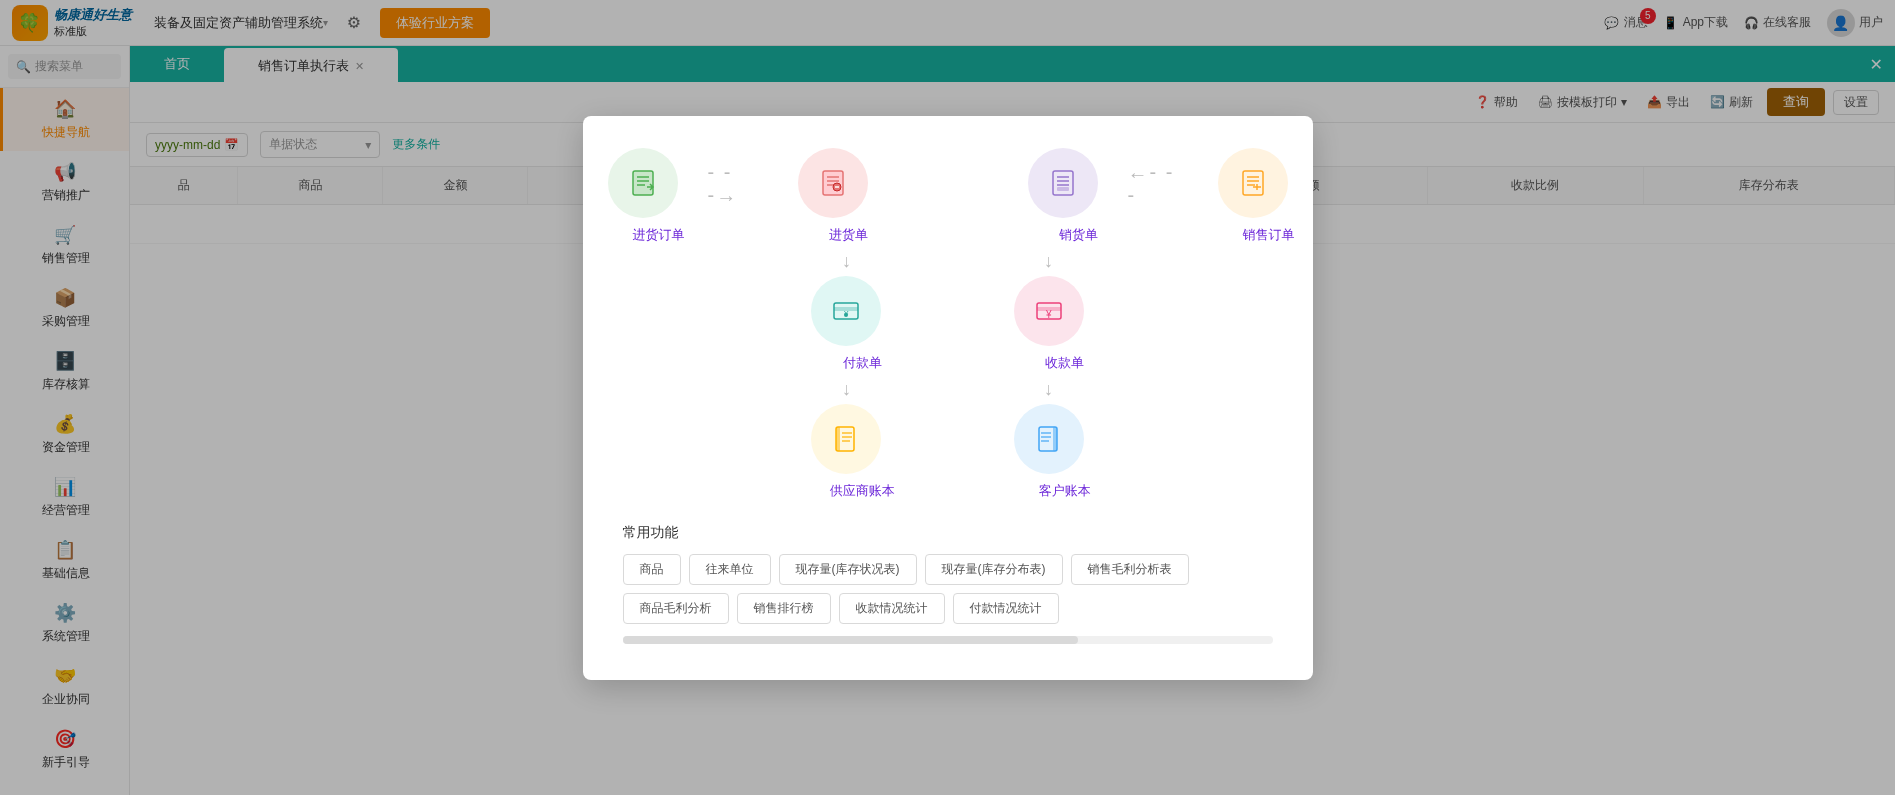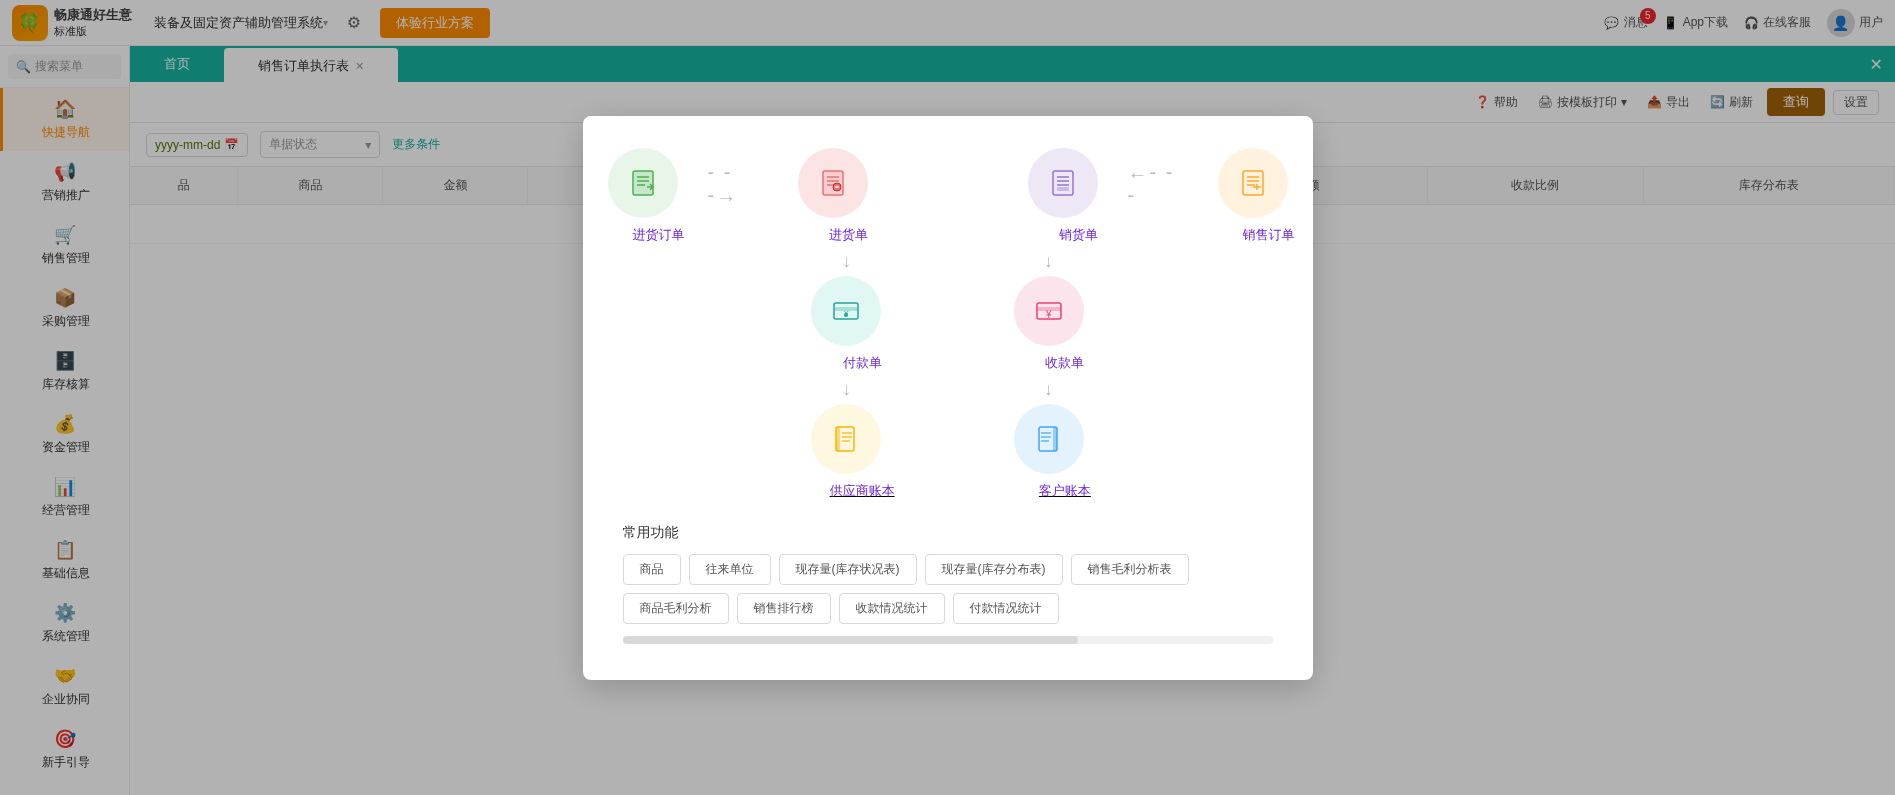--- a/index.html
+++ b/index.html
@@ -9,21 +9,21 @@
     .app-container { display: flex; flex-direction: column; height: 795px; width: 1895px; }
     .top-bar { display: flex; align-items: center; background: #fff; height: 46px; border-bottom: 1px solid #e8e8e8; padding: 0 12px; gap: 12px; flex-shrink: 0; }
     .main-area { display: flex; flex: 1; overflow: hidden; }
     .sidebar { width: 130px; background: #fff; border-right: 1px solid #e8e8e8; flex-shrink: 0; display: flex; flex-direction: column; }
     .content-area { flex: 1; display: flex; flex-direction: column; background: #f0f2f5; overflow: hidden; }
 
     
     .logo-area { display: flex; align-items: center; gap: 6px; width: 130px; }
     .logo-icon { width: 36px; height: 36px; background: linear-gradient(135deg, #ff8c00, #ffa500); border-radius: 8px; display: flex; align-items: center; justify-content: center; color: white; font-size: 18px; }
     .logo-text { font-size: 11px; color: #333; line-height: 1.3; }
-    .logo-text .brand { color: #404040; font-weight: bold; font-size: 13px; }
+    .logo-text .brand { color: #0369a1; font-weight: bold; font-size: 13px; font-style: italic; }
     .system-name { font-size: 13px; color: #333; font-weight: 500; display: flex; align-items: center; }
     .system-name .arrow { color: #999; font-size: 10px; }
     .gear-btn { width: 28px; height: 28px; border: none; background: none; cursor: pointer; color: #666; font-size: 16px; display: flex; align-items: center; justify-content: center; }
     .trial-btn { background: #ff8c00; color: white; border: none; border-radius: 4px; padding: 6px 16px; cursor: pointer; font-size: 13px; }
     .top-bar-right { margin-left: auto; display: flex; align-items: center; gap: 16px; }
     .top-bar-item { display: flex; align-items: center; gap: 4px; color: #555; font-size: 12px; cursor: pointer; position: relative; }
     .badge { position: absolute; top: -6px; right: -8px; background: #f5222d; color: white; border-radius: 8px; font-size: 10px; padding: 0 4px; min-width: 16px; text-align: center; line-height: 16px; }
     .avatar { width: 28px; height: 28px; border-radius: 50%; background: #d9d9d9; display: flex; align-items: center; justify-content: center; color: #888; font-size: 14px; }
 
     
@@ -386,21 +386,21 @@
               <div class="flow-arrow-v">↓</div>
             </div>
             <div style="width:100px;"></div>
             <div style="width:130px; display:flex; justify-content:center;">
               <div class="flow-arrow-v">↓</div>
             </div>
             <div style="width:60px;"></div>
             <div style="width:130px;"></div>
           </div>
 
-          <div style="display:flex; justify-content:center; gap:5px; width:100%;text-decoration:underline;">
+          <div style="display:flex; justify-content:center; gap:5px; width:100%;">
             <div style="width:130px;"></div>
             <div style="width:60px;"></div>
             <div class="flow-node">
               <div class="flow-circle circle-amber">
                 <svg width="32" height="32" viewBox="0 0 32 32" fill="none">
                   <rect x="6" y="4" width="18" height="24" rx="2" fill="#fff8e1" stroke="#ffb300" stroke-width="1.5"></rect>
                   <rect x="6" y="4" width="4" height="24" rx="1" fill="#ffb300" opacity="0.5"></rect>
                   <line x1="12" y1="10" x2="22" y2="10" stroke="#ffb300" stroke-width="1.2"></line>
                   <line x1="12" y1="14" x2="22" y2="14" stroke="#ffb300" stroke-width="1.2"></line>
                   <line x1="12" y1="18" x2="20" y2="18" stroke="#ffb300" stroke-width="1.2"></line>

